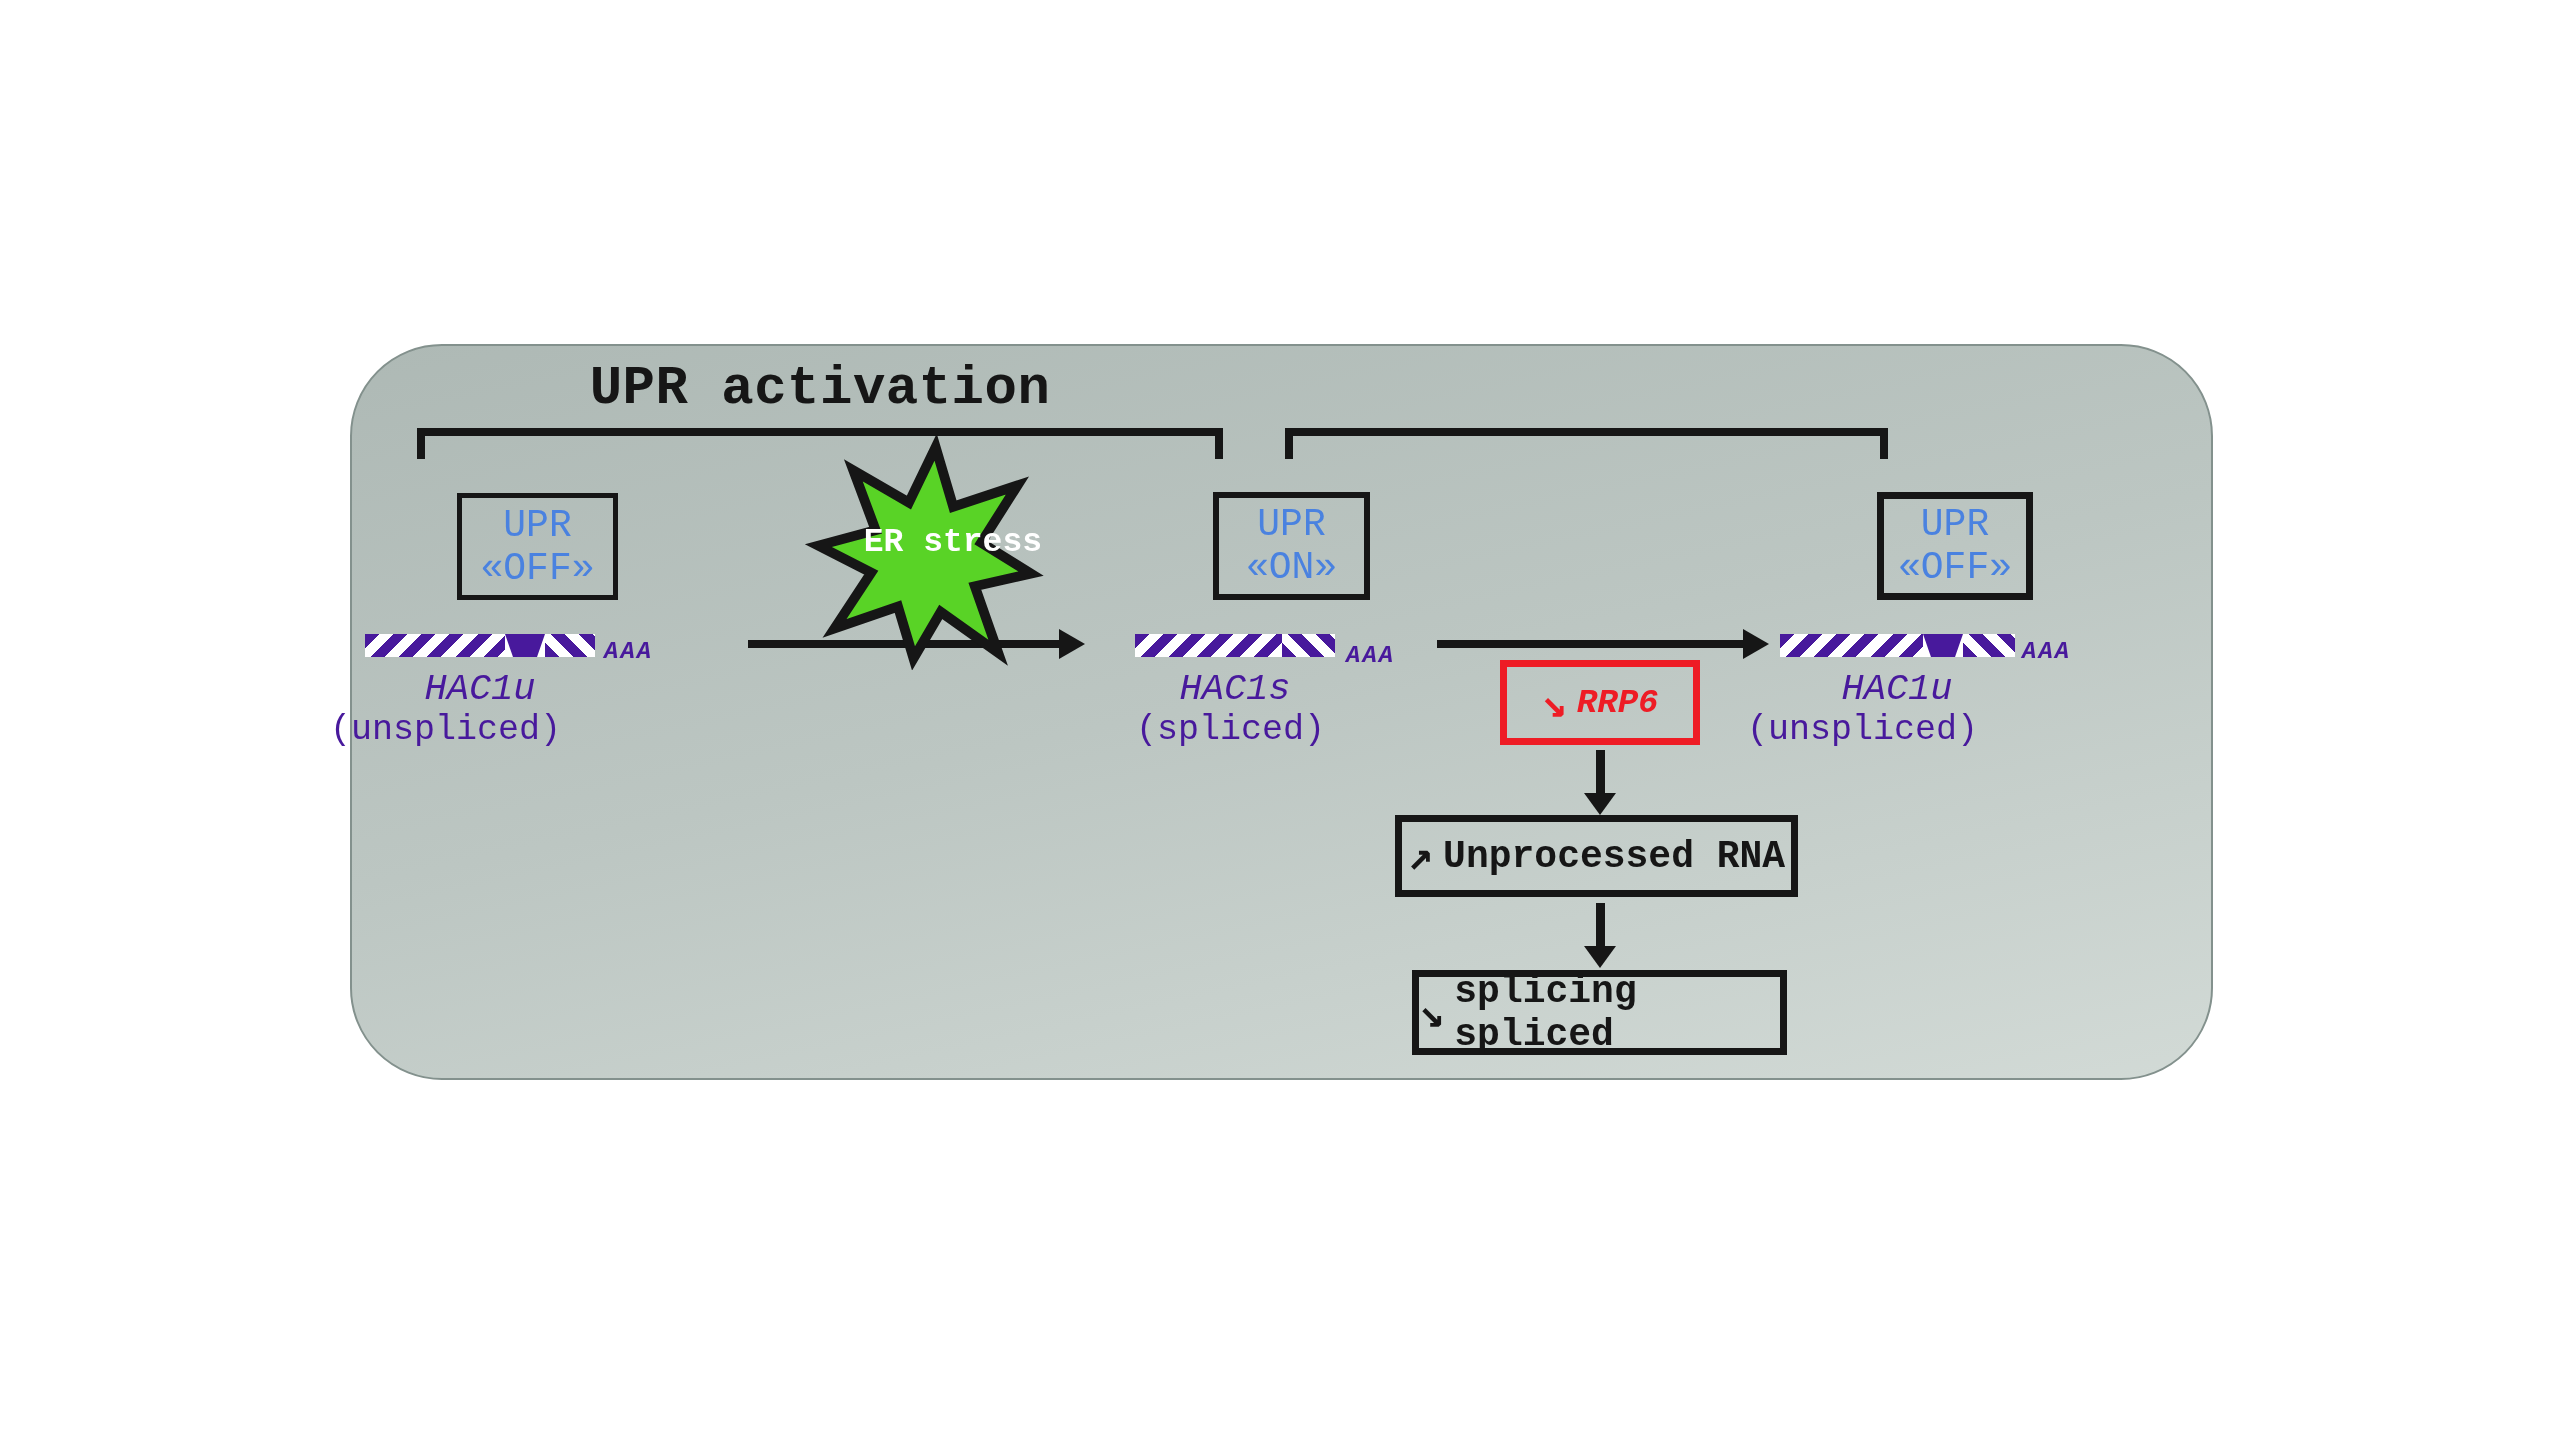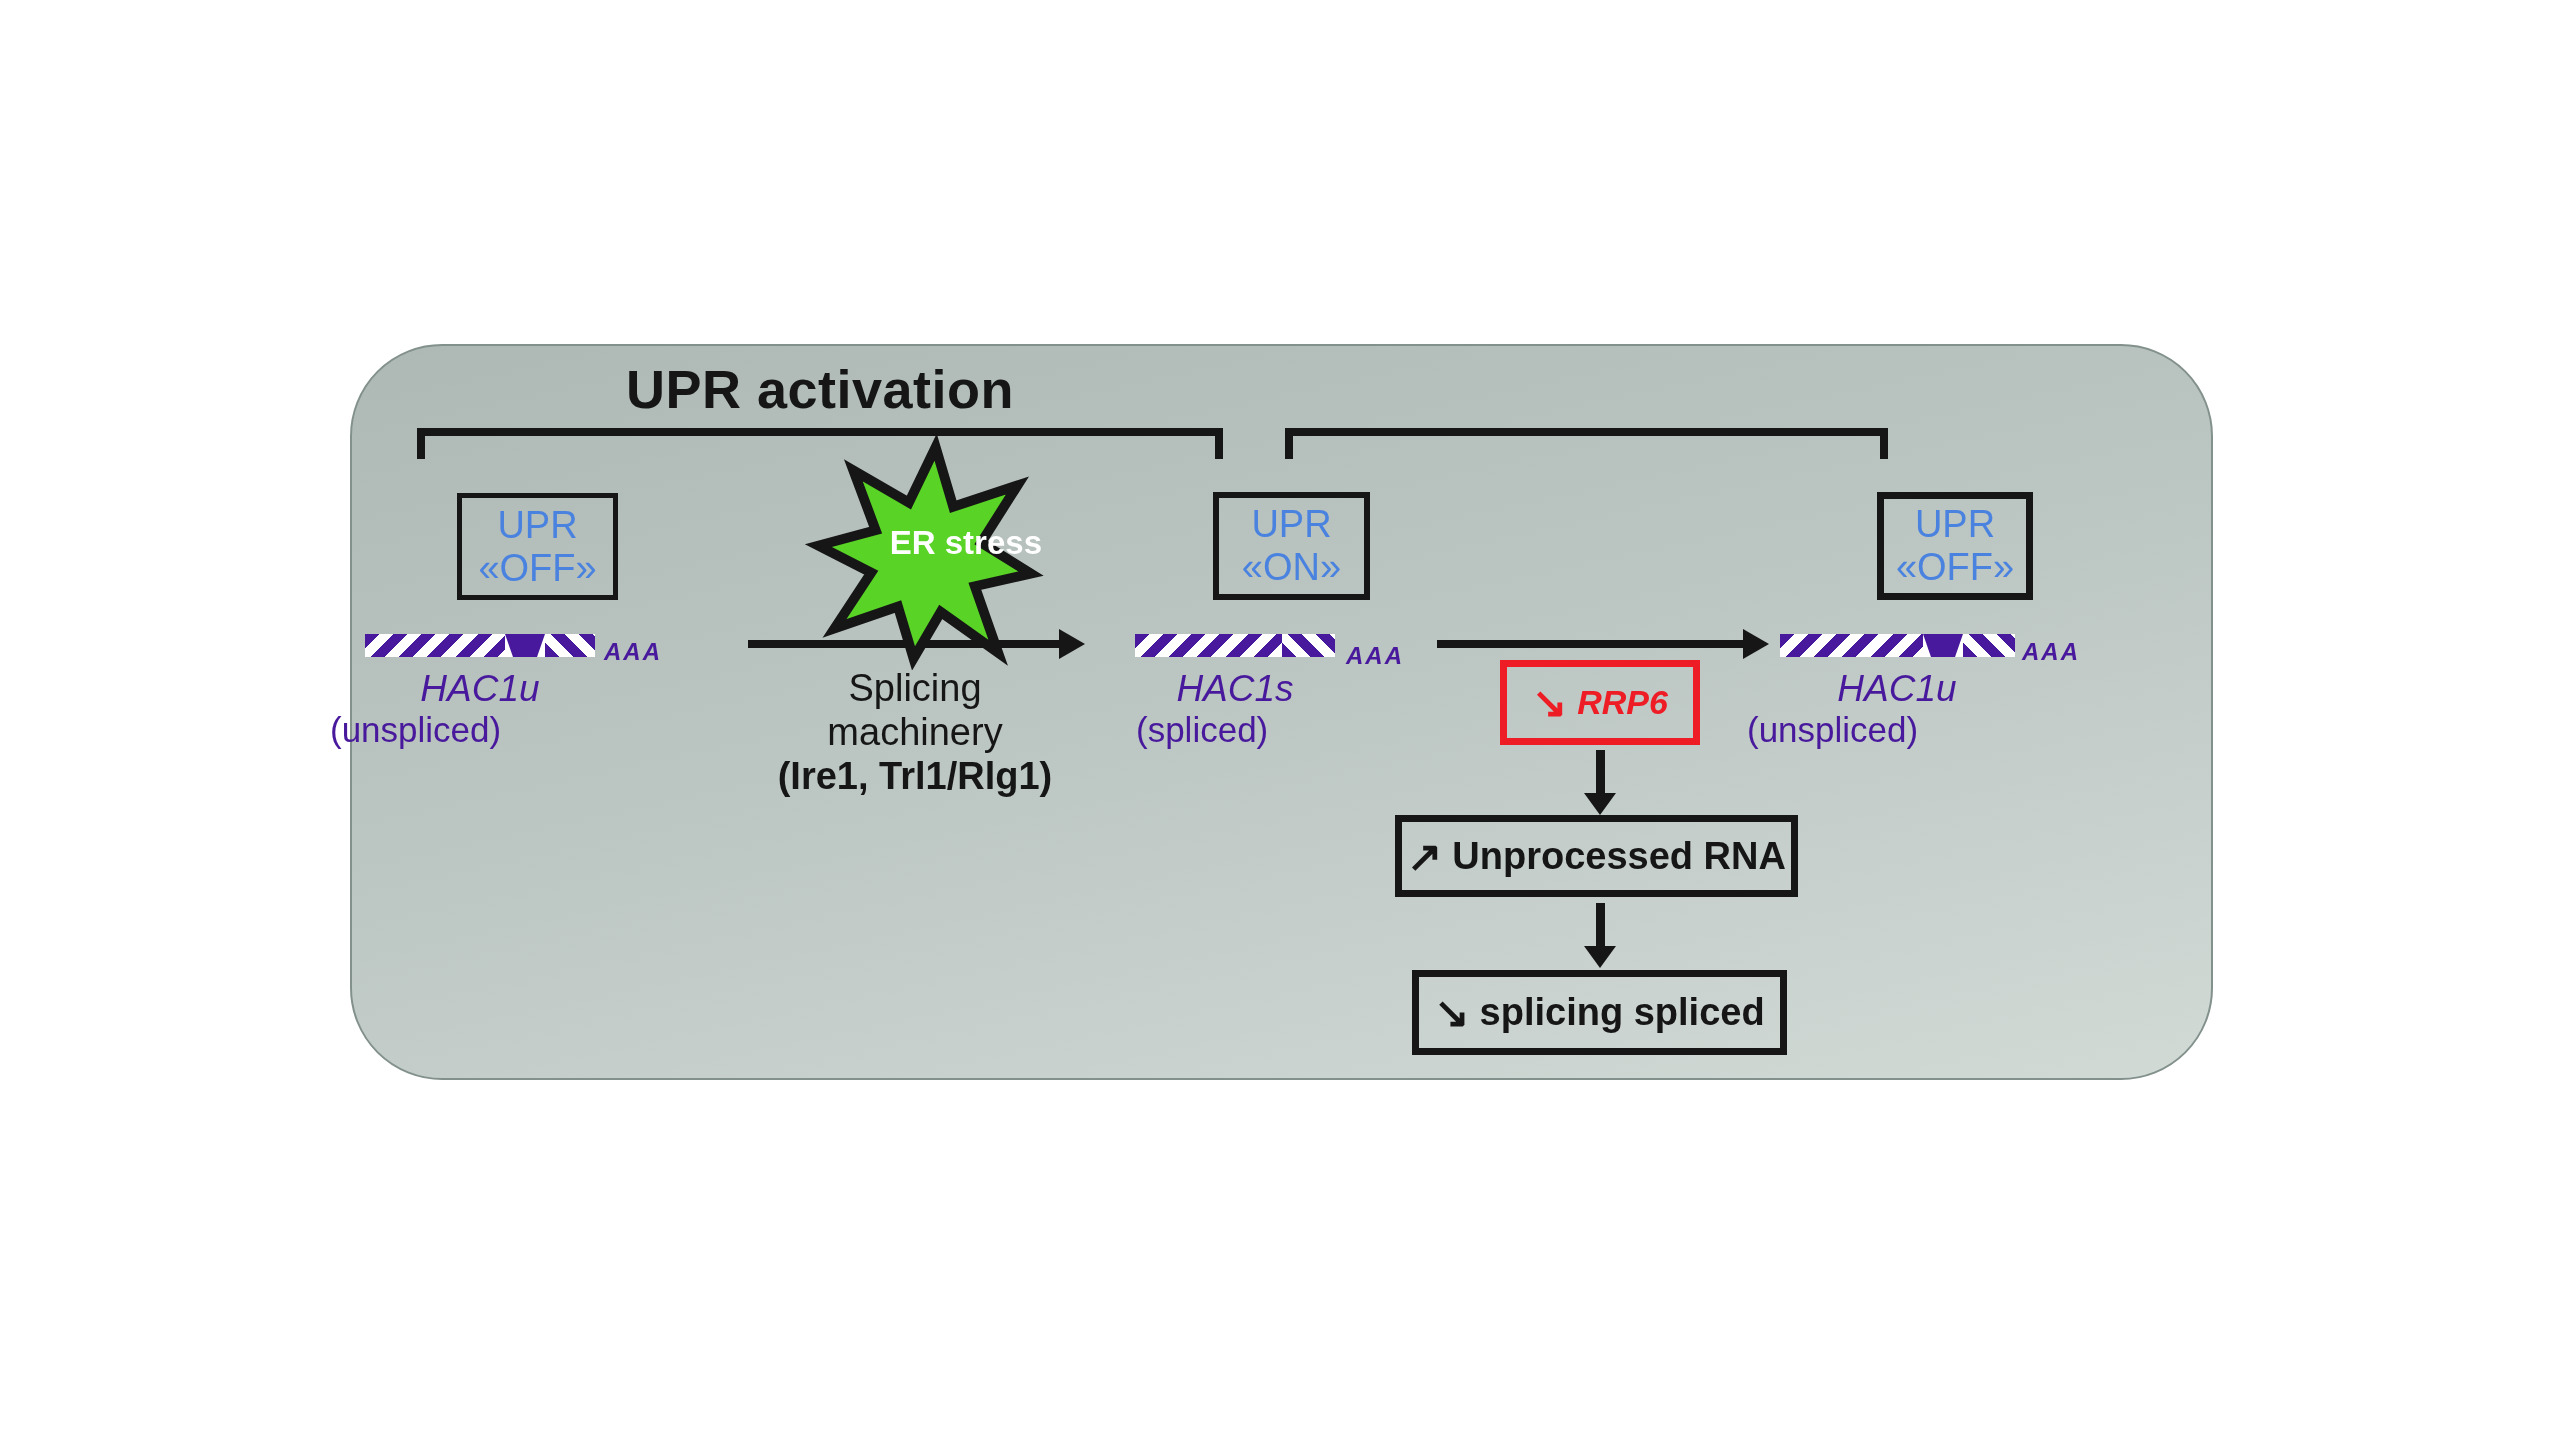--- a/index.html
+++ b/index.html
@@ -3,21 +3,21 @@
 <meta charset="utf-8">
 <style>
   :root{
     --panel-top:#aeb9b5; --panel-mid:#bcc6c2; --panel-bottom:#d2dad6;
     --panel-border:#83918d; --ink:#161616; --blue:#4a82e0;
     --purple:#48199c; --green:#59d326; --red:#ee1c25; --white:#ffffff;
   }
   html,body{margin:0;padding:0;background:#ffffff;}
   #canvas{
     position:relative;width:2560px;height:1364px;overflow:hidden;
-    font-family:Liberation Sans, sans-serif;color:var(--ink);
+    font-family:Liberation Mono, monospace;color:var(--ink);
   }
   .abs{position:absolute;}
   
   .panel{
     left:350px;top:344px;width:1863px;height:736px;border-radius:92px;
     border:2px solid var(--panel-border);box-sizing:border-box;
     background:linear-gradient(168deg,var(--panel-top) 0%,var(--panel-mid) 48%,var(--panel-bottom) 100%);
   }
   
   .section-title{font-size:54px;font-weight:bold;text-align:center;letter-spacing:0.5px;color:var(--ink);}
@@ -94,25 +94,20 @@
   </div>
 
   <div class="abs h-shaft" style="left:748px;top:640px;width:315px;"></div>
   <i class="abs h-head" style="left:1059px;top:629px;"></i>
 
   <svg class="abs" style="left:788px;top:434px;" width="276" height="236" viewBox="0 0 270 240">
     <polygon points="144.8,13.4 162.7,74.0 228.0,52.3 191.1,110.5 241.7,141.9 184.7,154.9 208.4,222.5 150.0,181.0 122.3,228.2 106.5,175.5 42.0,197.7 79.3,141.0 25.6,113.5 83.8,97.8 61.1,36.9 117.6,69.7" fill="var(--green)" stroke="var(--ink)" stroke-width="10" stroke-linejoin="miter"></polygon>
   </svg>
   <div class="abs star-label" style="left:822px;top:524px;width:220px;text-align:right;">ER stress</div>
 
-  <div class="abs mach" style="left:715px;top:666px;width:400px;">
-    <div>Splicing</div>
-    <div>machinery</div>
-    <div class="b">(Ire1, Trl1/Rlg1)</div>
-  </div>
 
   <div class="abs mrna" style="left:365px;top:634px;width:230px;">
     <i class="seg-fwd" style="width:140px;"></i>
     <i class="seg-intron" style="width:40px;"></i>
     <i class="seg-back" style="width:50px;"></i>
   </div>
   <div class="abs polya" style="left:604px;top:638px;">AAA</div>
   <div class="abs gene-name" style="left:330px;top:668px;width:300px;">HAC1u</div>
   <div class="abs gene-form" style="left:330px;top:710px;width:300px;">(unspliced)</div>
 

